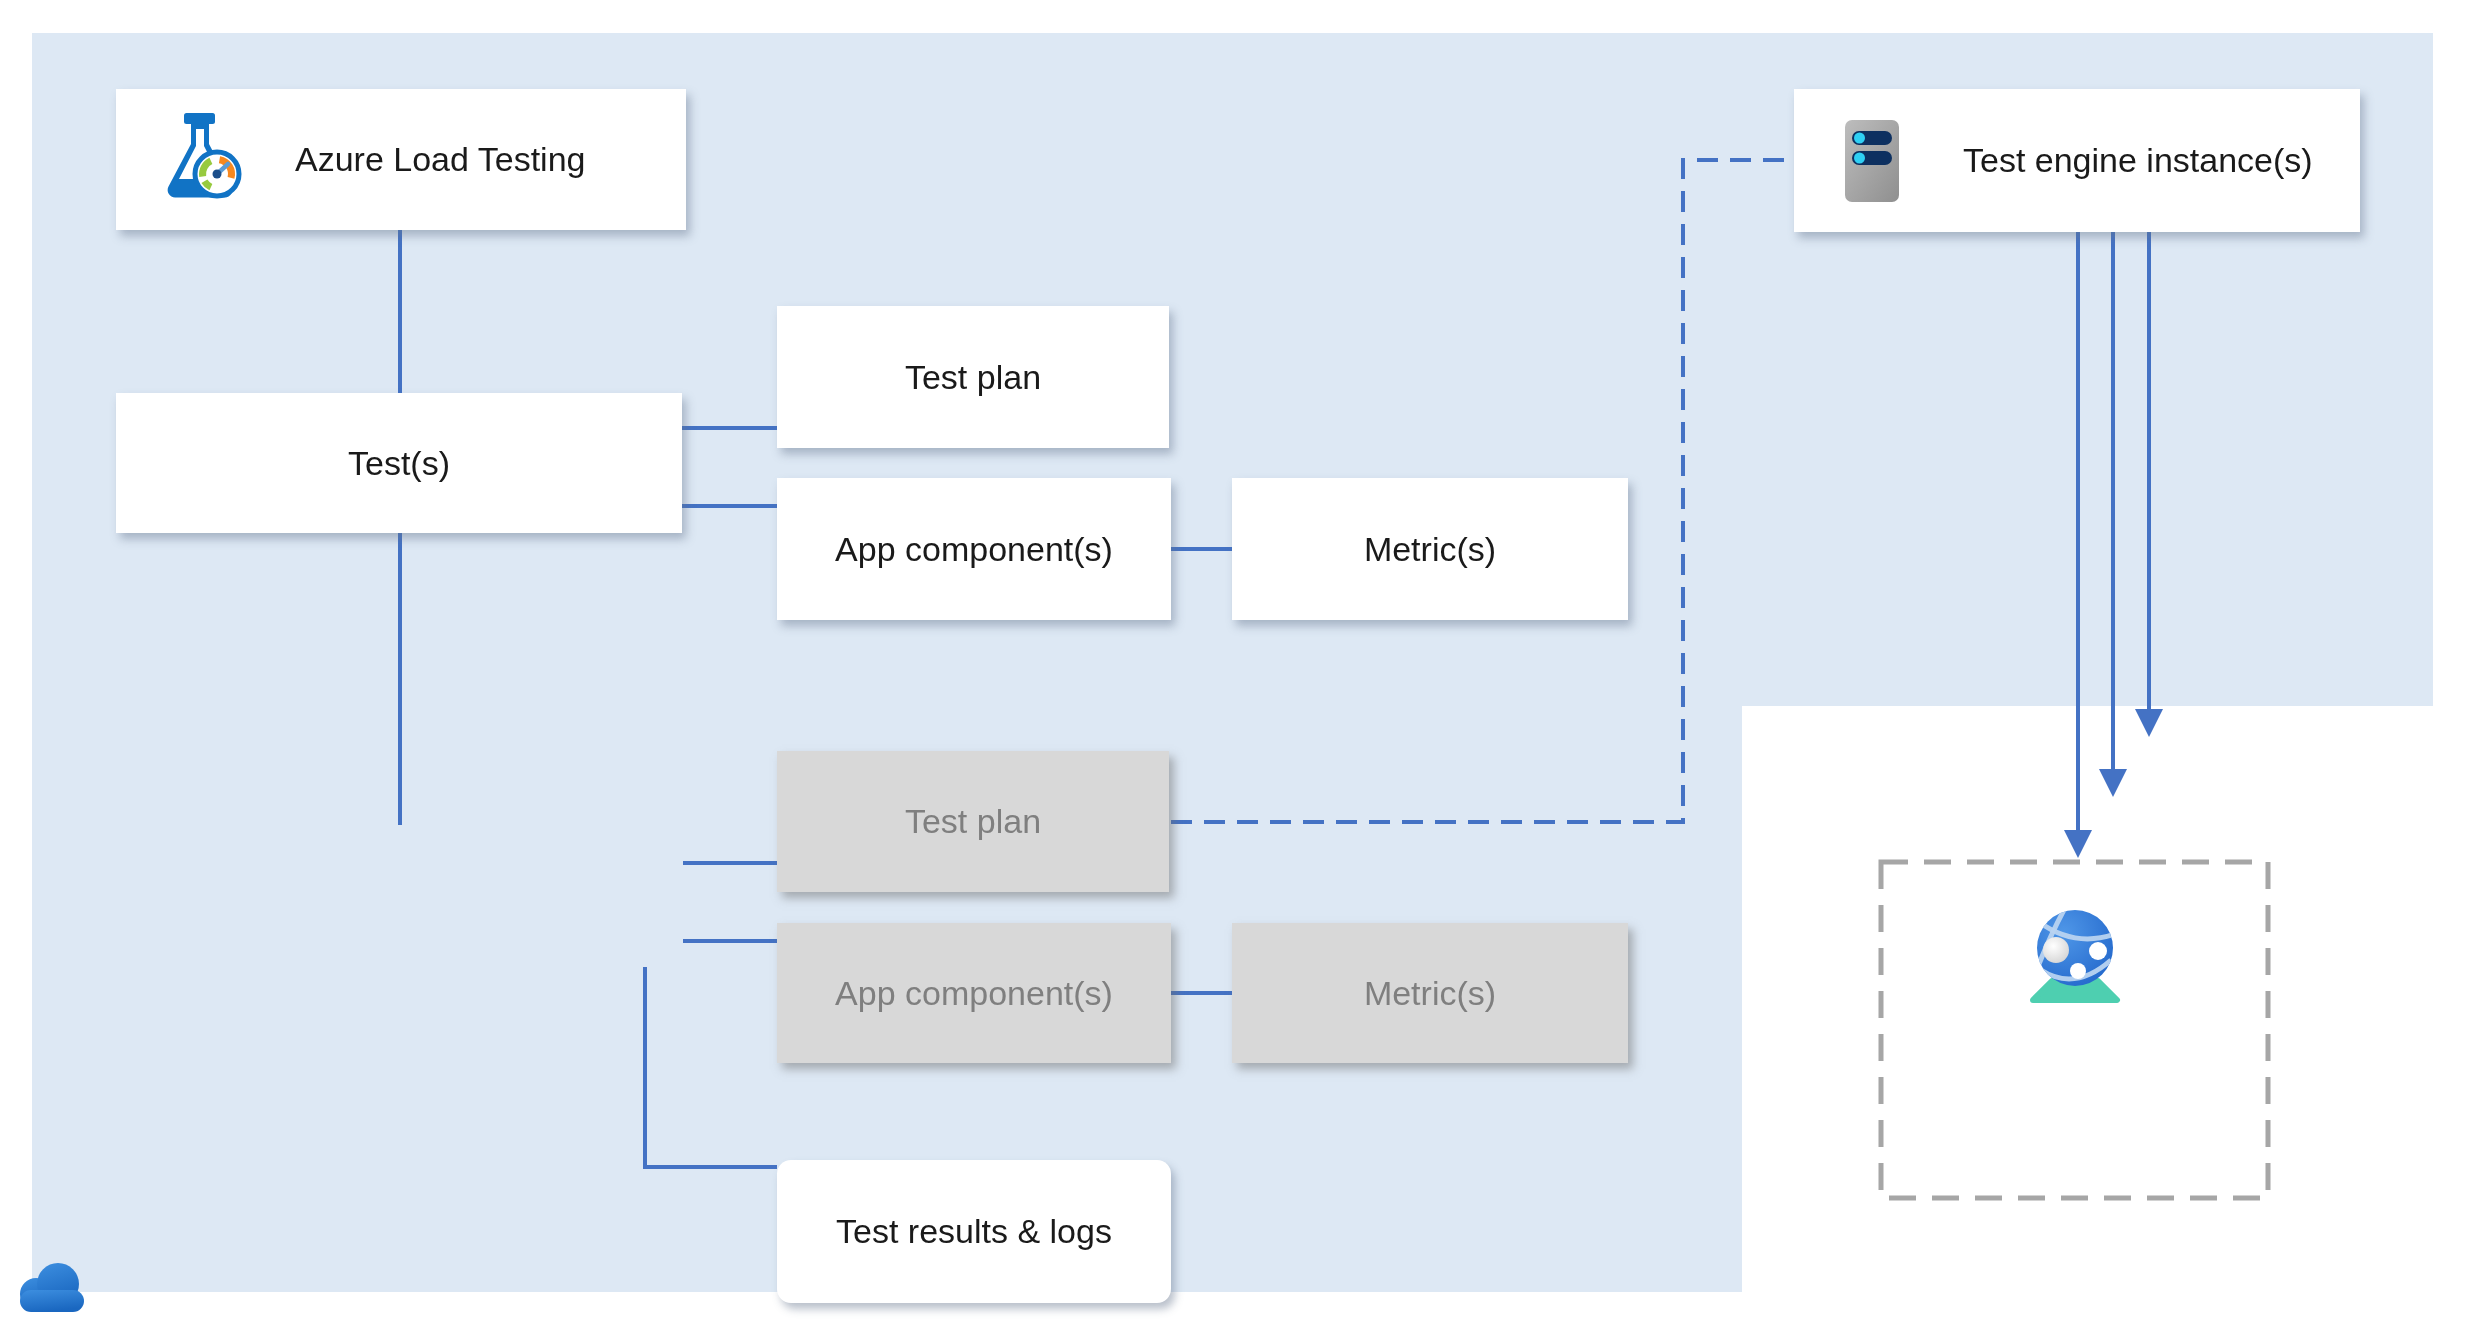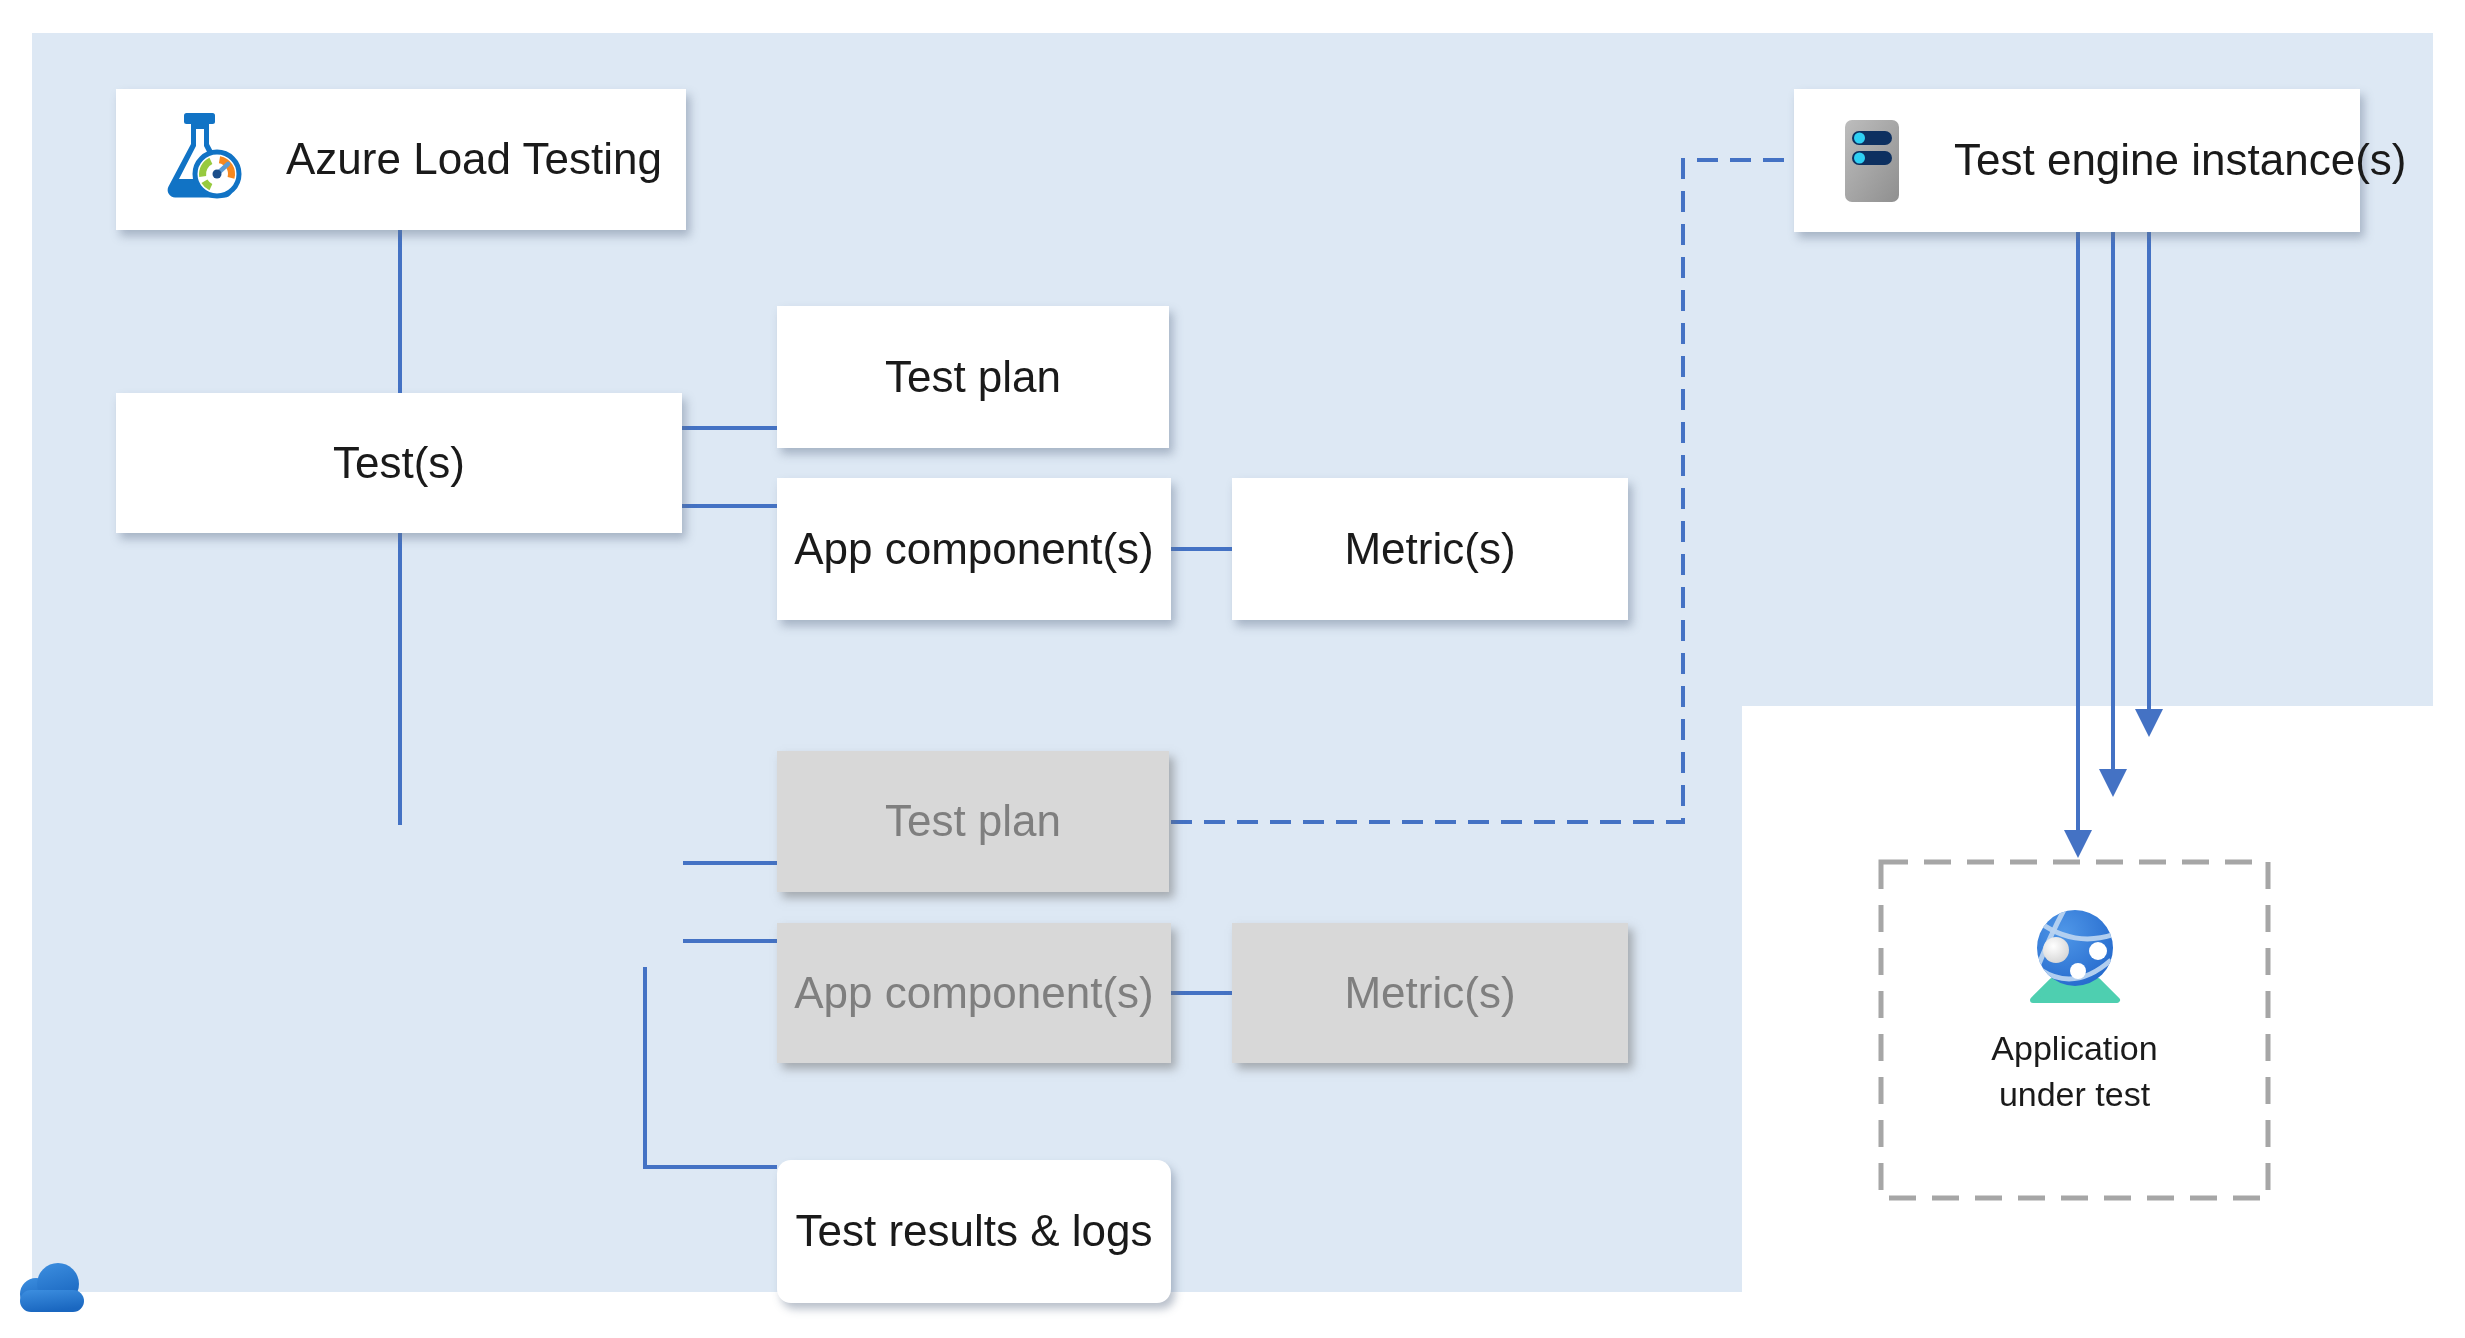--- a/index.html
+++ b/index.html
@@ -32,21 +32,21 @@
   svg.connectors{position:absolute;left:0;top:0;width:2465px;height:1338px;z-index:1;}
   .conn line,.conn polyline{stroke:var(--connector);stroke-width:4;fill:none;}
   .conn polygon{fill:var(--connector);stroke:none;}
   .conn .dashed{stroke-dasharray:21 12;}
   .aut-rect{fill:#ffffff;stroke:var(--dashed-border);stroke-width:5;stroke-dasharray:27 16;}
 
   .node{
     position:absolute;z-index:2;background:var(--node-fill-active);
     box-shadow:4px 6px 9px rgba(100,115,140,0.45);
     display:flex;align-items:center;justify-content:center;
-    font-size:44px;line-height:1.2;white-space:nowrap;
+    font-size:34px;line-height:1.2;white-space:nowrap;gap:9px;
   }
   .node.leftalign{justify-content:flex-start;}
   .node.inactive{
     background:var(--node-fill-inactive);color:var(--node-text-inactive);
     box-shadow:5px 6px 9px rgba(110,110,110,0.5);
   }
   .n-azure{left:116px;top:89px;width:570px;height:141px;padding-left:42px;box-sizing:border-box;}
   .n-azure .label{margin-left:38px;}
   .n-engine{left:1794px;top:89px;width:566px;height:143px;padding-left:50px;box-sizing:border-box;}
   .n-engine .label{margin-left:54px;}
@@ -199,24 +199,20 @@
       <circle cx="50" cy="40" r="38" fill="url(#globeGrad)"></circle>
       <g clip-path="url(#globeClip)">
         <path class="globe-arc" d="M14 14 Q50 40 90 26"></path>
         <path class="globe-arc" d="M40 0 Q26 26 14 56"></path>
         <path class="globe-arc" d="M16 62 Q50 84 86 52"></path>
       </g>
       <circle cx="31" cy="42" r="13" fill="url(#pearlGrad)"></circle>
       <circle cx="73" cy="43" r="9" fill="#ffffff"></circle>
       <circle cx="53" cy="63" r="8" fill="#ffffff"></circle>
     </svg>
-    <div class="aut-label">
-      <div>Application</div>
-      <div>under test</div>
-    </div>
   </div>
 
   <svg class="cloud-badge" width="80" height="58" viewBox="0 0 80 58" xmlns="http://www.w3.org/2000/svg">
     <defs>
       <linearGradient id="cloudGrad" x1="0" y1="0" x2="0.3" y2="1">
         <stop offset="0" stop-color="#3d8fe0"></stop>
           <stop offset="1" stop-color="#1a67c0"></stop>
       </linearGradient>
     </defs>
     <g fill="url(#cloudGrad)">

